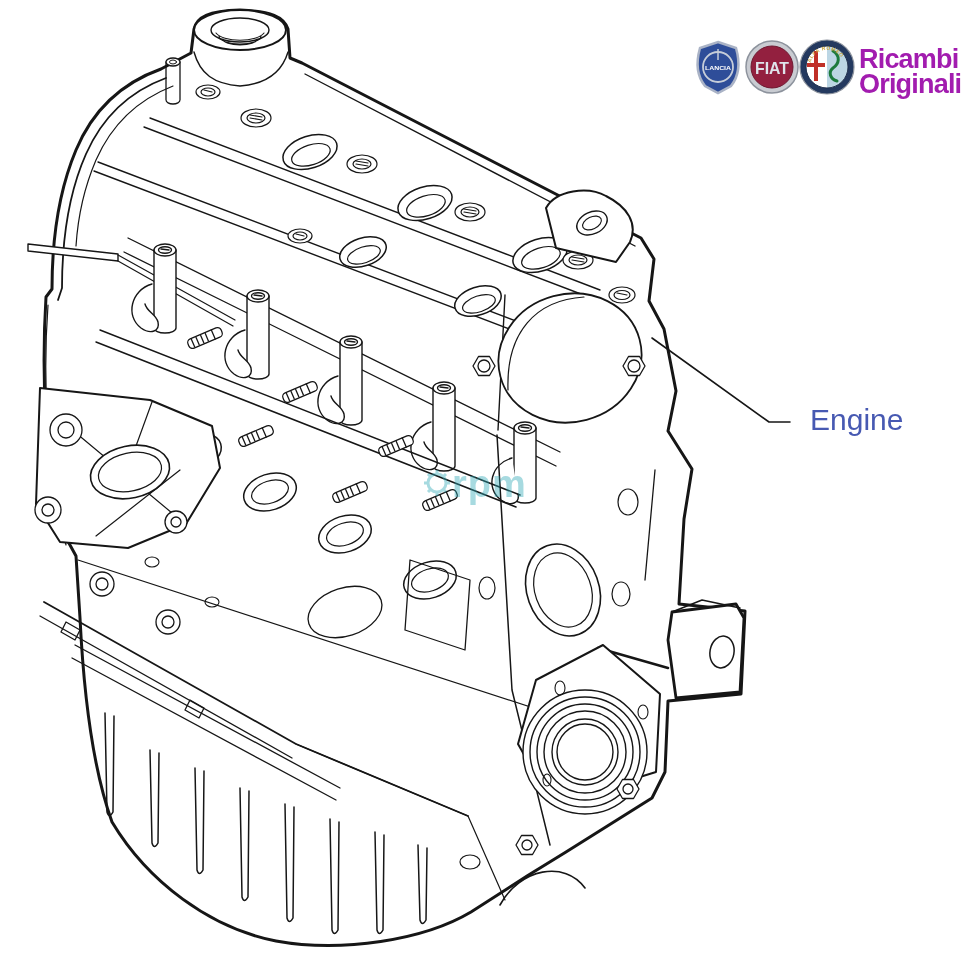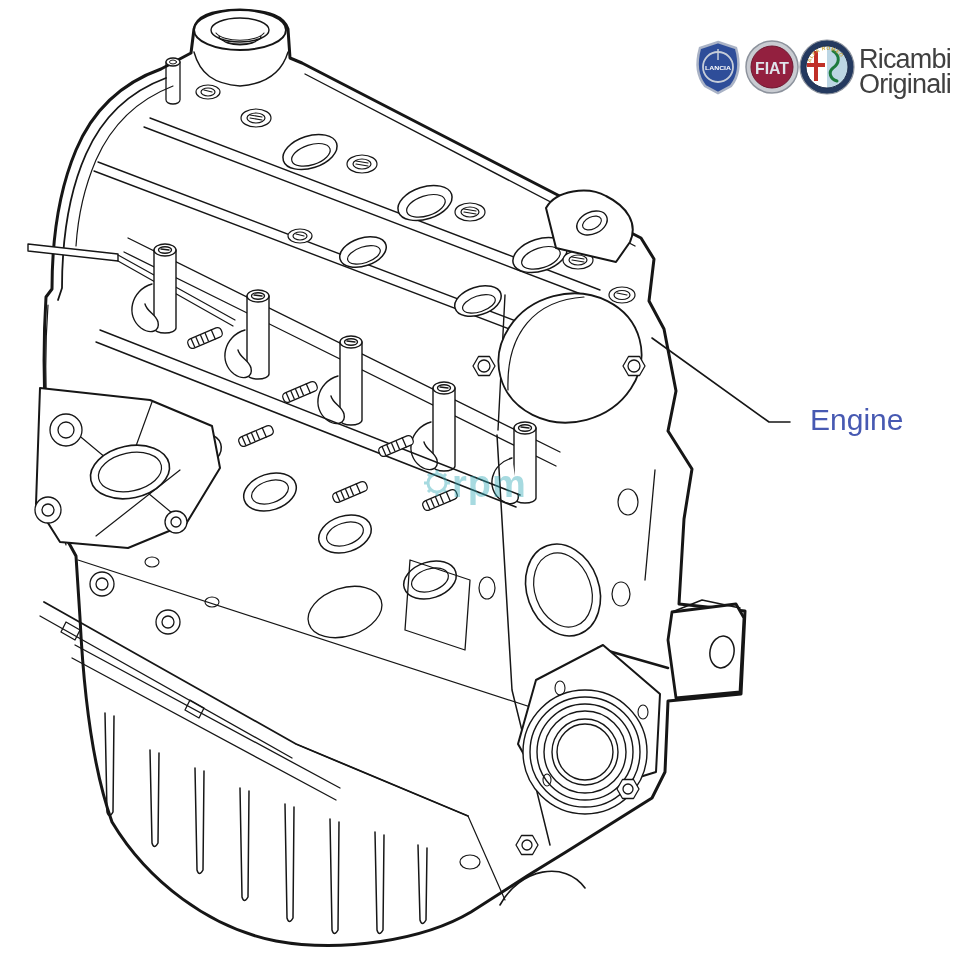--- a/index.html
+++ b/index.html
@@ -1,22 +1,22 @@
 <!DOCTYPE html>
 <html><head>
 <meta charset="utf-8">
 <style>
   html,body{margin:0;padding:0;background:#fff;}
   .page{position:relative;width:970px;height:970px;background:#fff;overflow:hidden;
         font-family:"Liberation Sans",sans-serif;}
   #engine-svg{position:absolute;left:0;top:0;}
   .brand{position:absolute;left:691px;top:7px;display:flex;align-items:flex-end;margin-top:30px;}
   .brand svg{display:block;}
-  .brand-text{margin-left:4px;font-weight:normal;font-size:27px;line-height:25px;
-              color:#404040;letter-spacing:-0.8px;white-space:nowrap;}
+  .brand-text{margin-left:4px;font-weight:bold;font-size:27px;line-height:25px;
+              color:#a21caf;letter-spacing:-0.8px;white-space:nowrap;}
   .engine-label{position:absolute;left:797px;top:403px;font-size:30px;color:#4759b2;
                 cursor:pointer;margin-left:13px;}
   .k{stroke:#161616;fill:none;stroke-linecap:round;stroke-linejoin:round;}
   .w{stroke:#161616;fill:#fff;stroke-linecap:round;stroke-linejoin:round;}
 </style>
 </head>
 <body>
 
 <div class="page">
 

